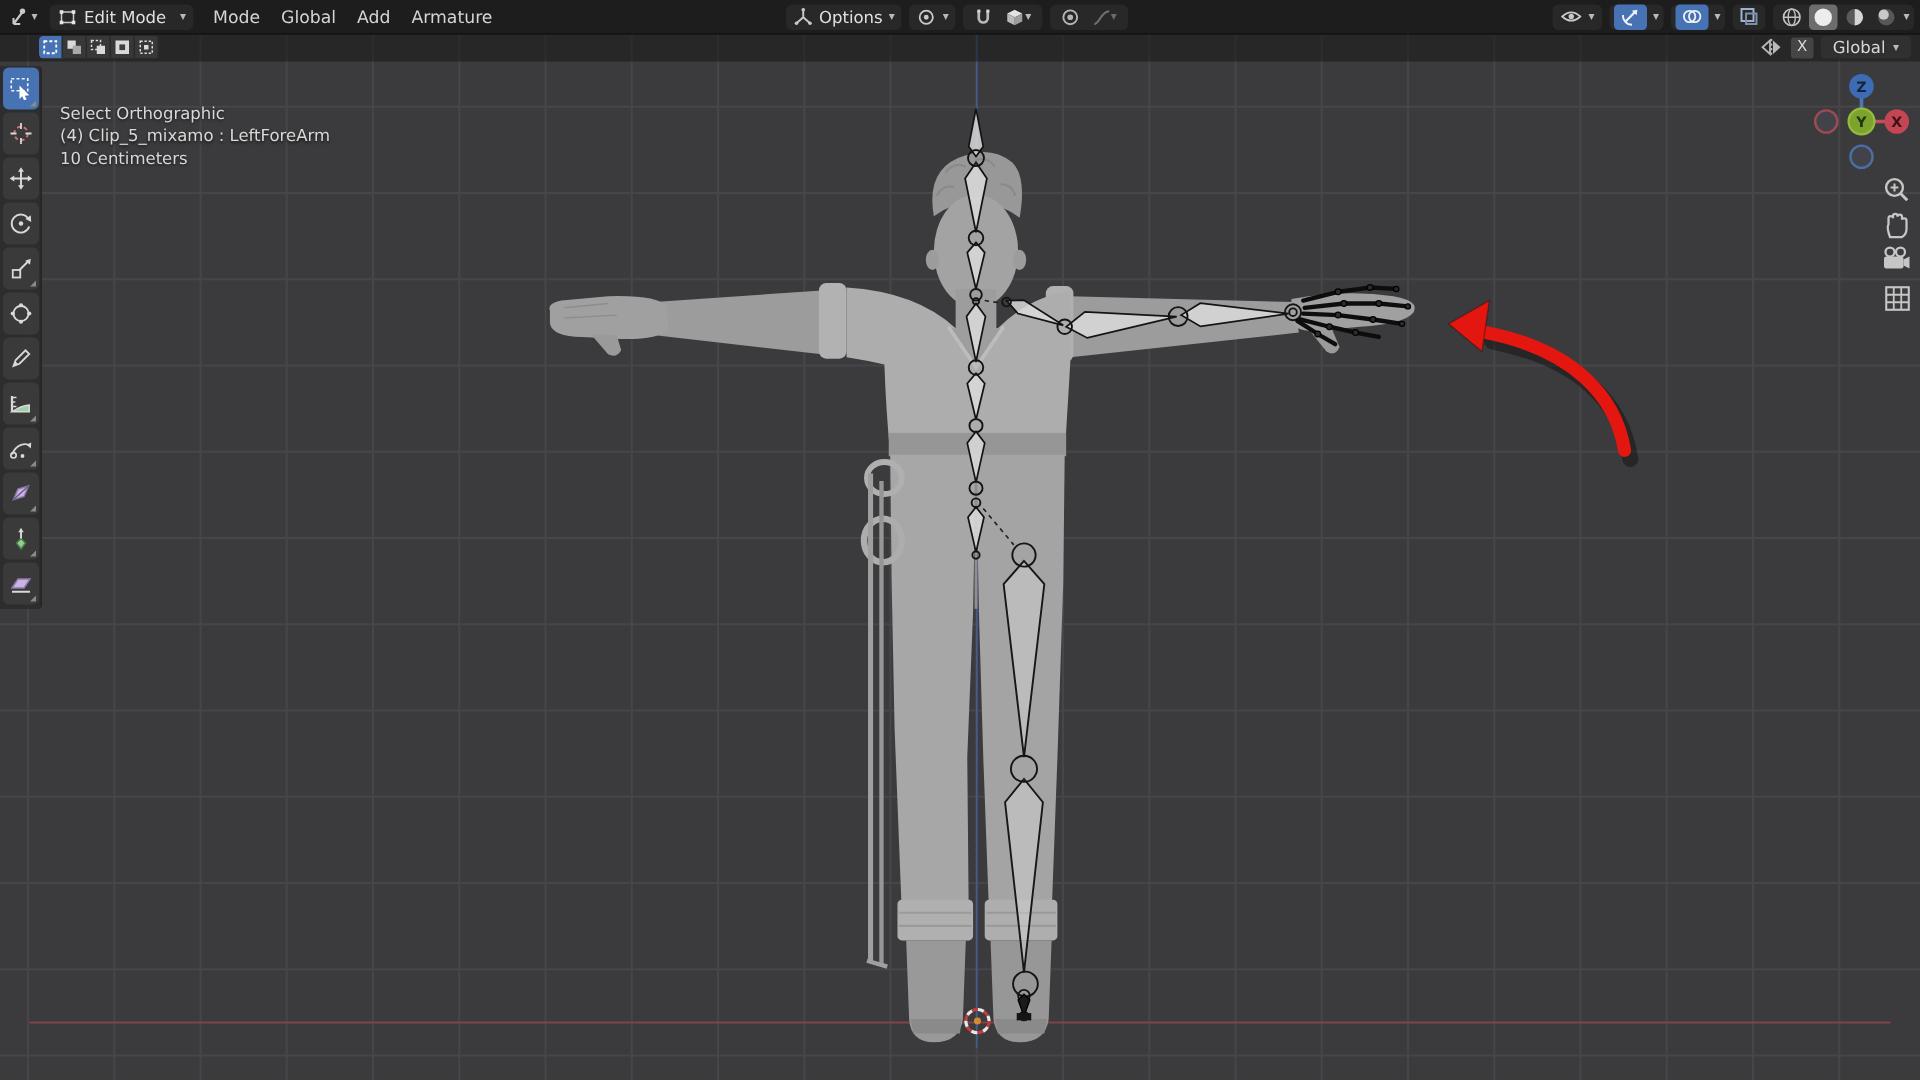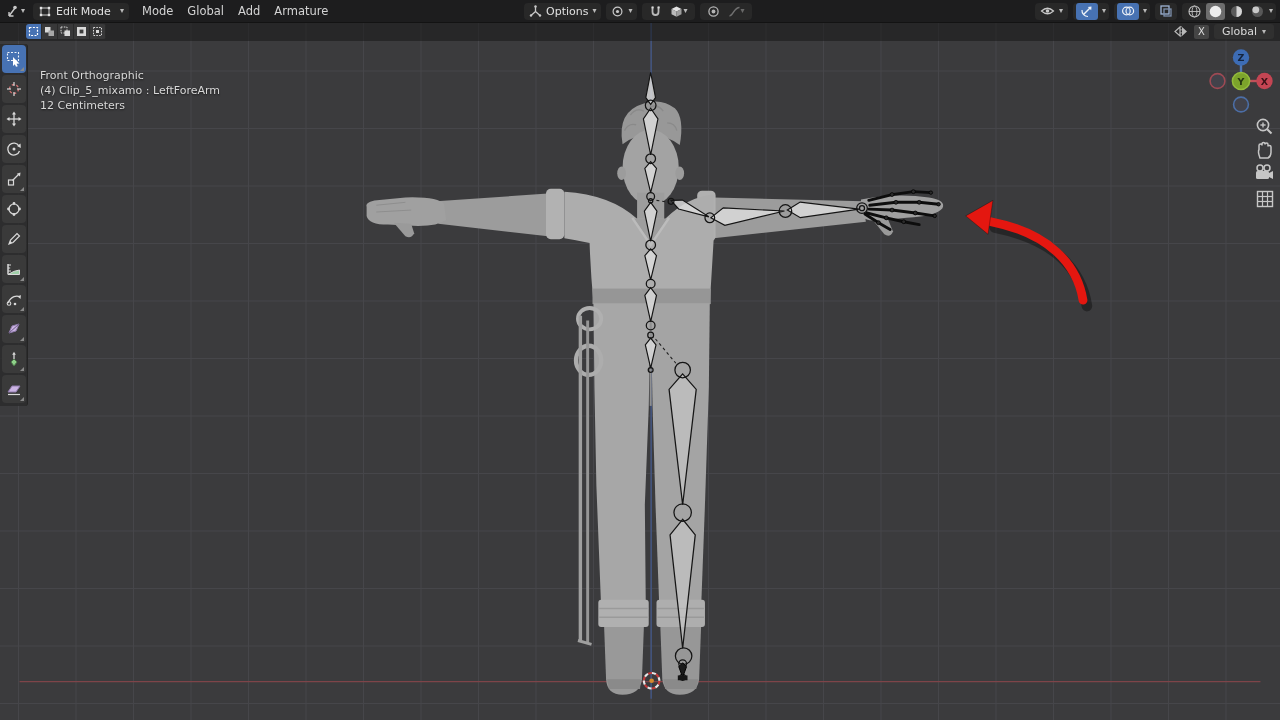--- a/index.html
+++ b/index.html
@@ -386,23 +386,23 @@
       </g>
 
       <g>
         <path d="M1099 312 C1093 273 1064 243 1004 231" fill="none" stroke="rgba(0,0,0,0.35)" stroke-width="11" stroke-linecap="round" transform="translate(2,3)"></path>
         <path d="M1097 309 C1091 272 1062 240 1002 228" fill="none" stroke="#e41710" stroke-width="9" stroke-linecap="round"></path>
         <polygon points="976,222 1004,206 999,241" fill="#e41710" stroke="rgba(0,0,0,0.3)" stroke-width="1"></polygon>
       </g>
     </svg>
 
     <div class="vp-info">
-      <div>Front Orthographic</div>
+      <div>Select Orthographic</div>
       <div>(4) Clip_5_mixamo : LeftForeArm</div>
-      <div>12 Centimeters</div>
+      <div>10 Centimeters</div>
     </div>
 
   </div>
 
   <div class="toolbar">
     <div class="tool active sub">
       <svg width="16" height="16" viewBox="0 0 16 16">
         <rect x="1.5" y="1.5" width="11" height="8" fill="none" stroke="#eef2f8" stroke-width="1.1" stroke-dasharray="2,1.5"></rect>
         <polygon points="7,6 13.5,12.5 10.5,12.8 11.8,15.2 10,15.8 8.8,13.2 7,15" fill="#fff"></polygon>
       </svg>

